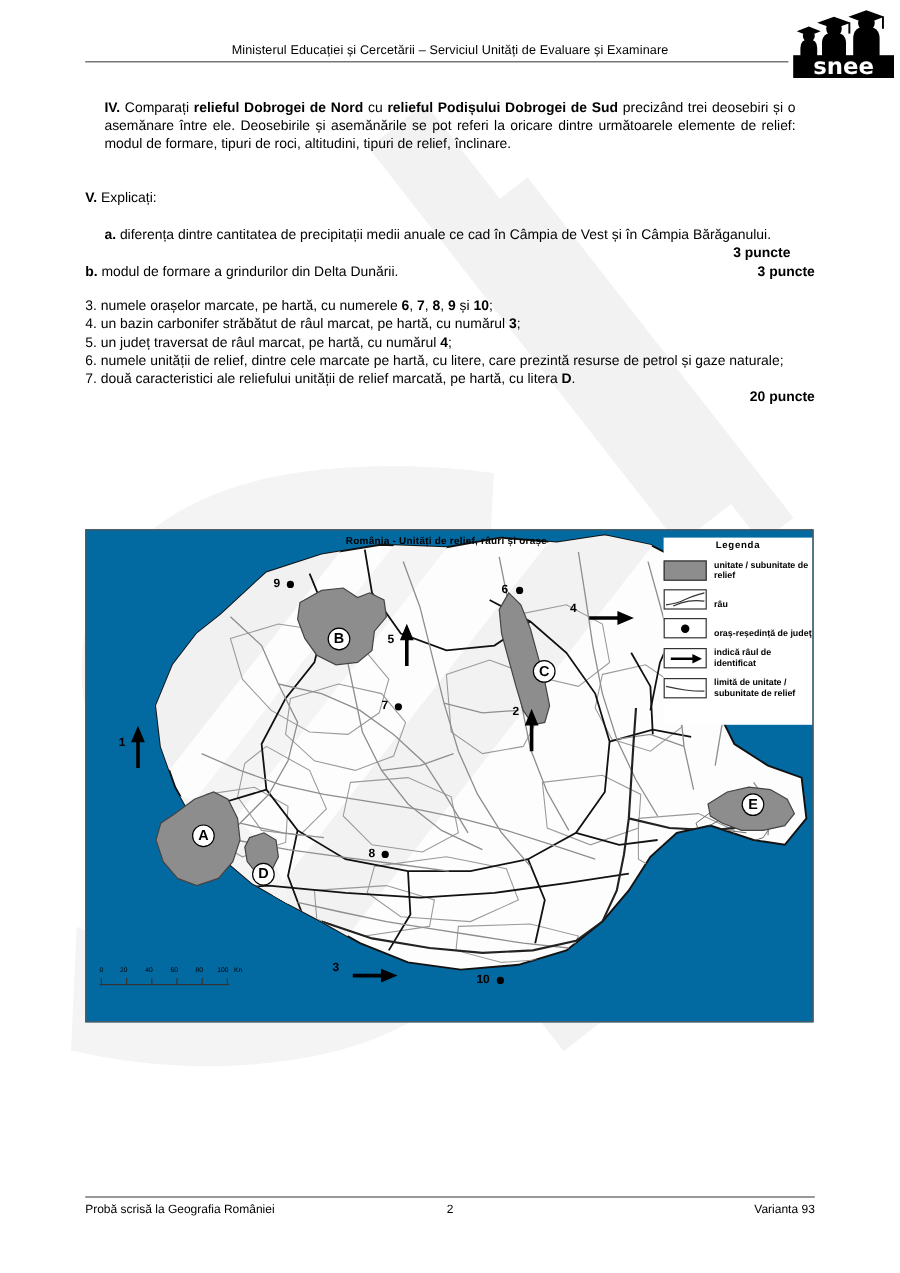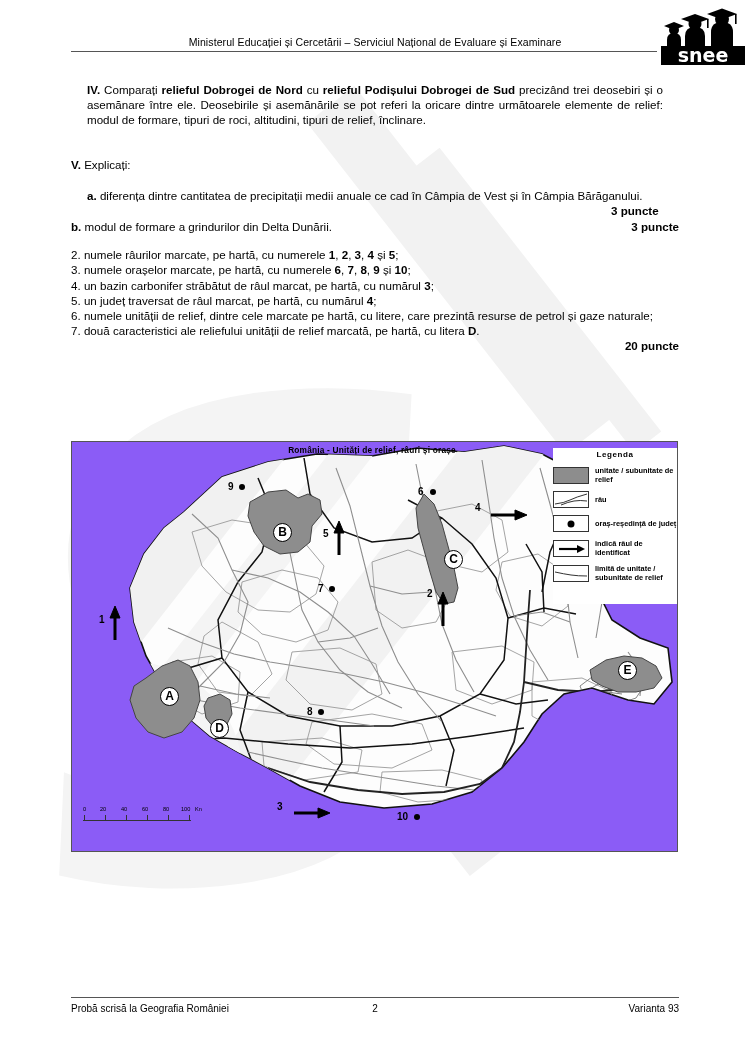--- a/index.html
+++ b/index.html
@@ -109,21 +109,21 @@
     margin: 0;
   }
 
   
   #map-frame {
     position: absolute;
     left: 71px; top: 441px;
     width: 607px; height: 411px;
     border: 1px solid #555;
     box-sizing: border-box;
-    background: #8b5cf6;
+    background: #0369a1;
     overflow: hidden;
   }
   #map-title {
     position: absolute;
     left: 150px; top: 3px;
     width: 300px;
     text-align: center;
     font-size: 8.3px;
     font-weight: bold;
     letter-spacing: .2px;
@@ -146,21 +146,21 @@
   }
   #legend-title {
     text-align: center;
     font-weight: bold;
     font-size: 8px;
     letter-spacing: .6px;
     margin-top: 2px;
   }
   .lg-row {
     display: flex;
-    align-items: center;
+    align-items: flex-end;
     margin-top: 7px;
   }
   .lg-sym {
     width: 36px; height: 17px;
     border: 1px solid #333;
     box-sizing: border-box;
     flex: 0 0 36px;
     margin-right: 6px;
     position: relative;
     background: #fff;
@@ -255,21 +255,21 @@
 <div id="watermark-layer">
   <div class="wm-band wm-b1"></div>
   <div class="wm-band wm-b2"></div>
   <div class="wm-band wm-b3"></div>
   <div class="wm-s">S</div>
 </div>
 
 <div id="page">
 
   <div id="header">
-    <div class="htext">Ministerul Educației și Cercetării – Serviciul Național de Evaluare și Examinare</div>
+    <div class="htext">Ministerul Educației și Cercetării – Serviciul Unități de Evaluare și Examinare</div>
   </div>
   <div id="header-rule"></div>
 
   <div id="logo">
     <svg width="88" height="59" viewBox="0 0 88 59">
 
       <g fill="#000">
 
         <path d="M10 34 q0-7 7-7 q7 0 7 7 l0 8 l-14 0 z"></path>
         <circle cx="17" cy="24" r="5"></circle>
@@ -301,21 +301,20 @@
 
     <div>
       <p class="left"><span class="b">V.</span> <span>Explicați:</span></p>
       <p class="just indent-a"><span class="b">a.</span> <span>diferența dintre cantitatea de precipitații medii anuale ce cad în Câmpia de Vest și în Câmpia Bărăganului.</span><span class="pts">3 puncte</span></p>
       <p class="left"><span class="b">b.</span> <span>modul de formare a grindurilor din Delta Dunării.</span><span class="pts">3 puncte</span></p>
     </div>
 
     <div class="spacer-md"></div>
 
     <div>
-      <p class="left">2. numele râurilor marcate, pe hartă, cu numerele <span class="b">1</span>, <span class="b">2</span>, <span class="b">3</span>, <span class="b">4</span> și <span class="b">5</span>;</p>
       <p class="left">3. numele orașelor marcate, pe hartă, cu numerele <span class="b">6</span>, <span class="b">7</span>, <span class="b">8</span>, <span class="b">9</span> și <span class="b">10</span>;</p>
       <p class="left">4. un bazin carbonifer străbătut de râul marcat, pe hartă, cu numărul <span class="b">3</span>;</p>
       <p class="left">5. un județ traversat de râul marcat, pe hartă, cu numărul <span class="b">4</span>;</p>
       <p class="left">6. numele unității de relief, dintre cele marcate pe hartă, cu litere, care prezintă resurse de petrol și gaze naturale;</p>
       <p class="left">7. două caracteristici ale reliefului unității de relief marcată, pe hartă, cu litera <span class="b">D</span>.</p>
       <p class="pts-line">20 puncte</p>
     </div>
 
   </div>
 

